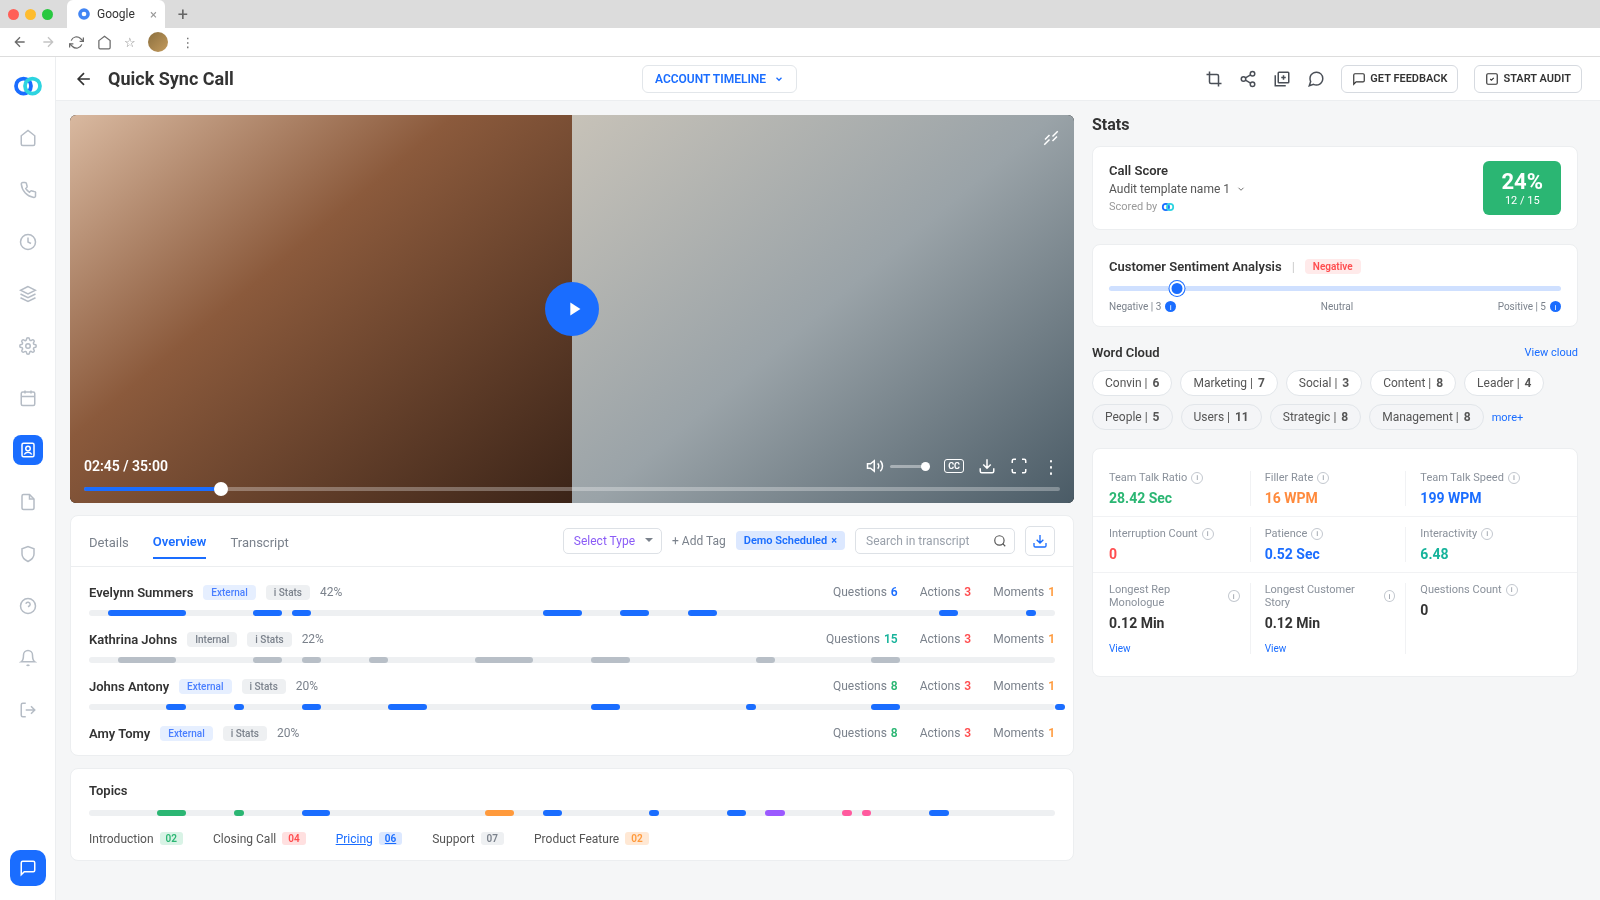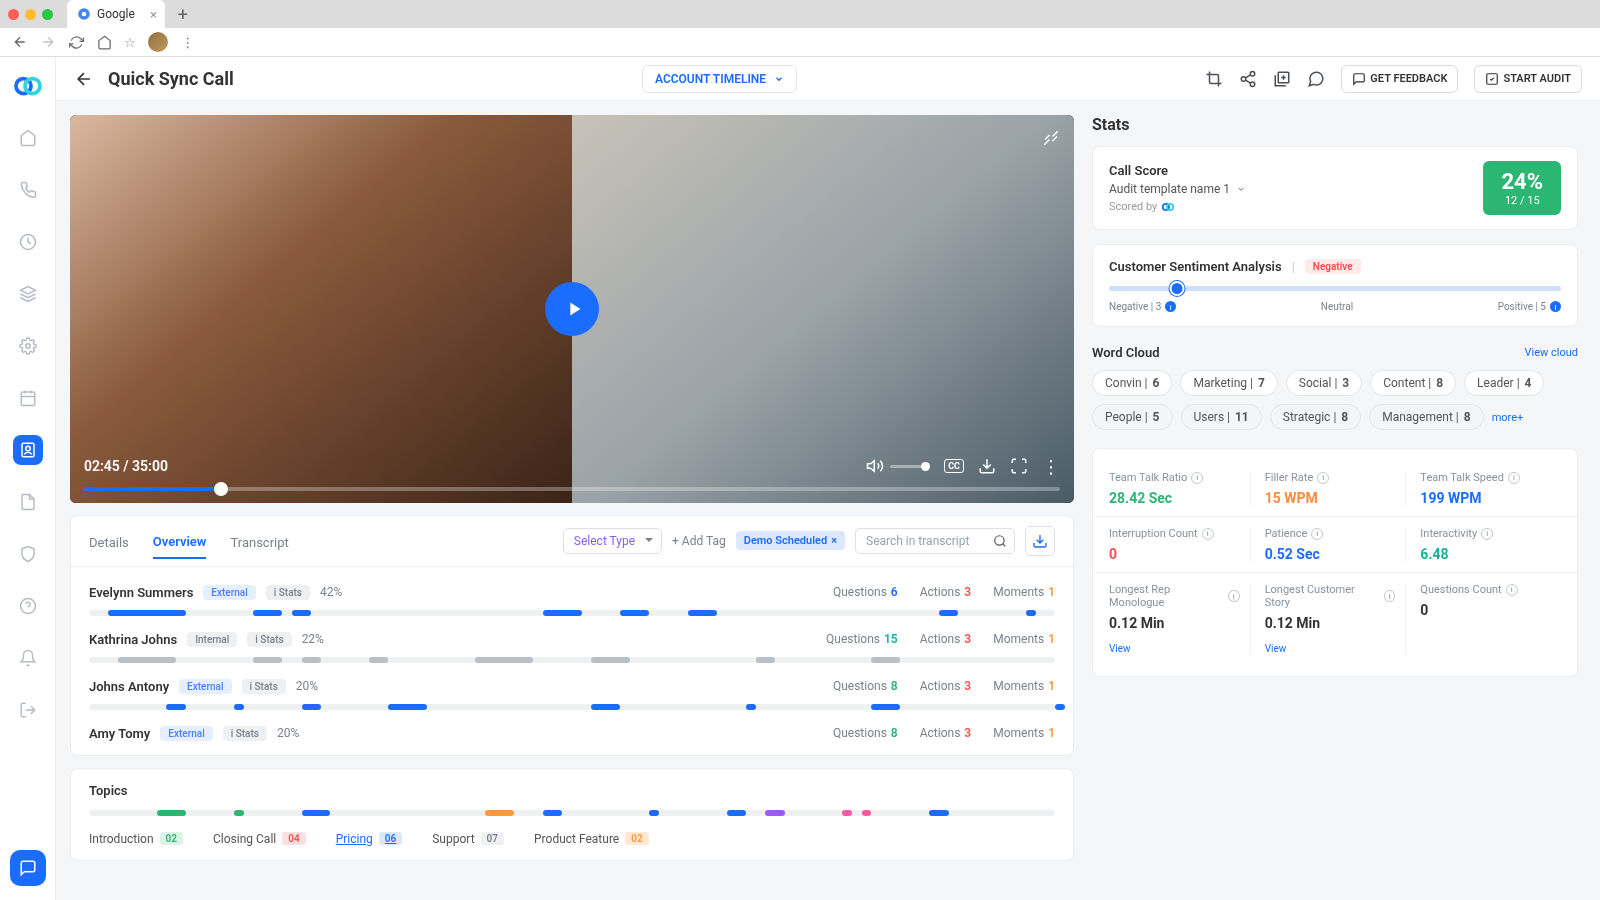--- a/index.html
+++ b/index.html
@@ -565,21 +565,21 @@
 
         <div class="metrics" id="metrics">
             <div class="metric-row">
               <div class="metric">
     <div class="m-label">Team Talk Ratio<span class="info-ico">i</span></div>
     <div class="m-val green">28.42 Sec</div>
 
   </div>
               <div class="metric">
     <div class="m-label">Filler Rate<span class="info-ico">i</span></div>
-    <div class="m-val orange">15 WPM</div>
+    <div class="m-val orange">16 WPM</div>
 
   </div>
               <div class="metric">
     <div class="m-label">Team Talk Speed<span class="info-ico">i</span></div>
     <div class="m-val blue">199 WPM</div>
 
   </div>
             </div>
             <div class="metric-row">
               <div class="metric">

